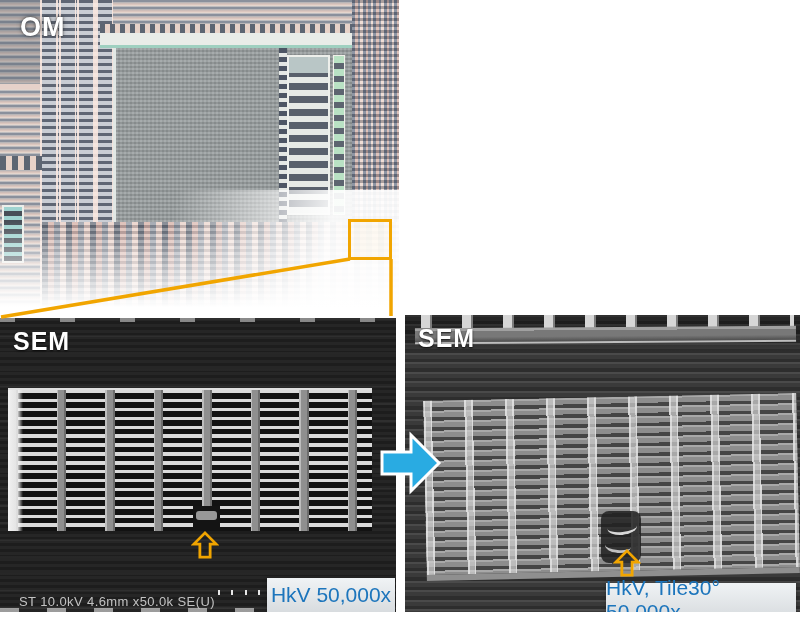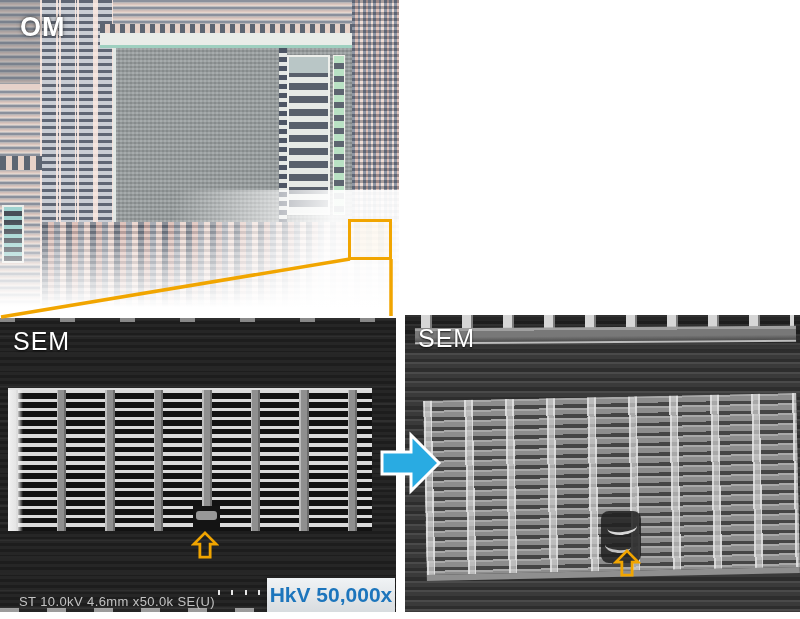--- a/index.html
+++ b/index.html
@@ -60,25 +60,25 @@
         linear-gradient(180deg,rgba(255,255,255,0) 25%,rgba(255,255,255,.65) 70%,#fff 96%);}
   .om-label{left:20px;top:12px;color:#fff;font-size:27px;font-weight:700;letter-spacing:1px;
       text-shadow:0 0 2px rgba(40,40,40,.9),0 0 5px rgba(40,40,40,.45);}
   .roi-rect{left:348px;top:219px;width:44px;height:41px;border:3px solid var(--highlight-yellow);
       z-index:20;background:rgba(255,200,80,.05);}
 
   
   .connector-svg{left:0;top:0;width:800px;height:619px;z-index:30;pointer-events:none;}
 
   
-  .sem-label{left:13px;top:9px;color:#fff;font-size:25px;font-weight:400;letter-spacing:1px;
+  .sem-label{left:13px;top:9px;color:#fff;font-size:25px;font-weight:700;letter-spacing:1px;
       text-shadow:0 1px 2px rgba(0,0,0,.8);z-index:6;}
   .caption-box{z-index:8;background:linear-gradient(180deg,var(--caption-bg-light),var(--caption-bg-dark));
       display:flex;align-items:center;justify-content:center;
-      color:var(--caption-blue);font-weight:700;font-size:21px;box-shadow:0 0 4px rgba(0,0,0,.25);margin-left:37px;}
+      color:var(--caption-blue);font-weight:400;font-size:21px;box-shadow:0 0 4px rgba(0,0,0,.25);margin-left:37px;}
   .defect-arrow{z-index:7;}
 
   
   .sem-left{left:0;top:318px;width:396px;height:295px;overflow:hidden;
       background:
         repeating-linear-gradient(180deg,rgba(255,255,255,.045) 0 2px,rgba(0,0,0,0) 2px 17px),
         repeating-linear-gradient(180deg,#262626 0 3px,#1d1d1d 3px 6px);
       background-color:#202020;}
   .sem-left-topdashes{left:0;top:0;width:100%;height:4px;opacity:.85;
       background:repeating-linear-gradient(90deg,#9a9a9a 0 15px,rgba(0,0,0,0) 15px 60px);}
@@ -171,20 +171,23 @@
     <div class="beam-studs"></div>
     <div class="beam"></div>
     <div class="sem-label">SEM</div>
     <div class="sem-structure"></div>
     <div class="defect-right-patch"></div>
     <div class="defect-right-arc1"></div>
     <div class="defect-right-arc2"></div>
     <svg class="arrow-right defect-arrow" viewBox="0 0 30 32">
       <path d="M15 3 L27 15 L20.5 15 L20.5 29 L9.5 29 L9.5 15 L3 15 Z" style="fill:none;stroke:var(--highlight-yellow);stroke-width:3;stroke-linejoin:miter"></path>
     </svg>
+    <div class="caption-box caption-right">
+      <span>HkV, Tile30° 50,000x</span>
+    </div>
   </div>
 
   <svg class="connector-svg" viewBox="0 0 800 619">
     <line x1="350" y1="259" x2="1" y2="317" style="stroke:var(--highlight-yellow);stroke-width:3.5"></line>
     <line x1="391" y1="259" x2="391" y2="316" style="stroke:var(--highlight-yellow);stroke-width:3.5"></line>
   </svg>
 
   <svg class="flow-arrow-svg" viewBox="0 0 62 70">
     <polygon points="2,24 31,24 31,7 59,35 31,63 31,46 2,46" style="fill:var(--arrow-blue);stroke:#ffffff;stroke-width:3;stroke-linejoin:miter"></polygon>
   </svg>

